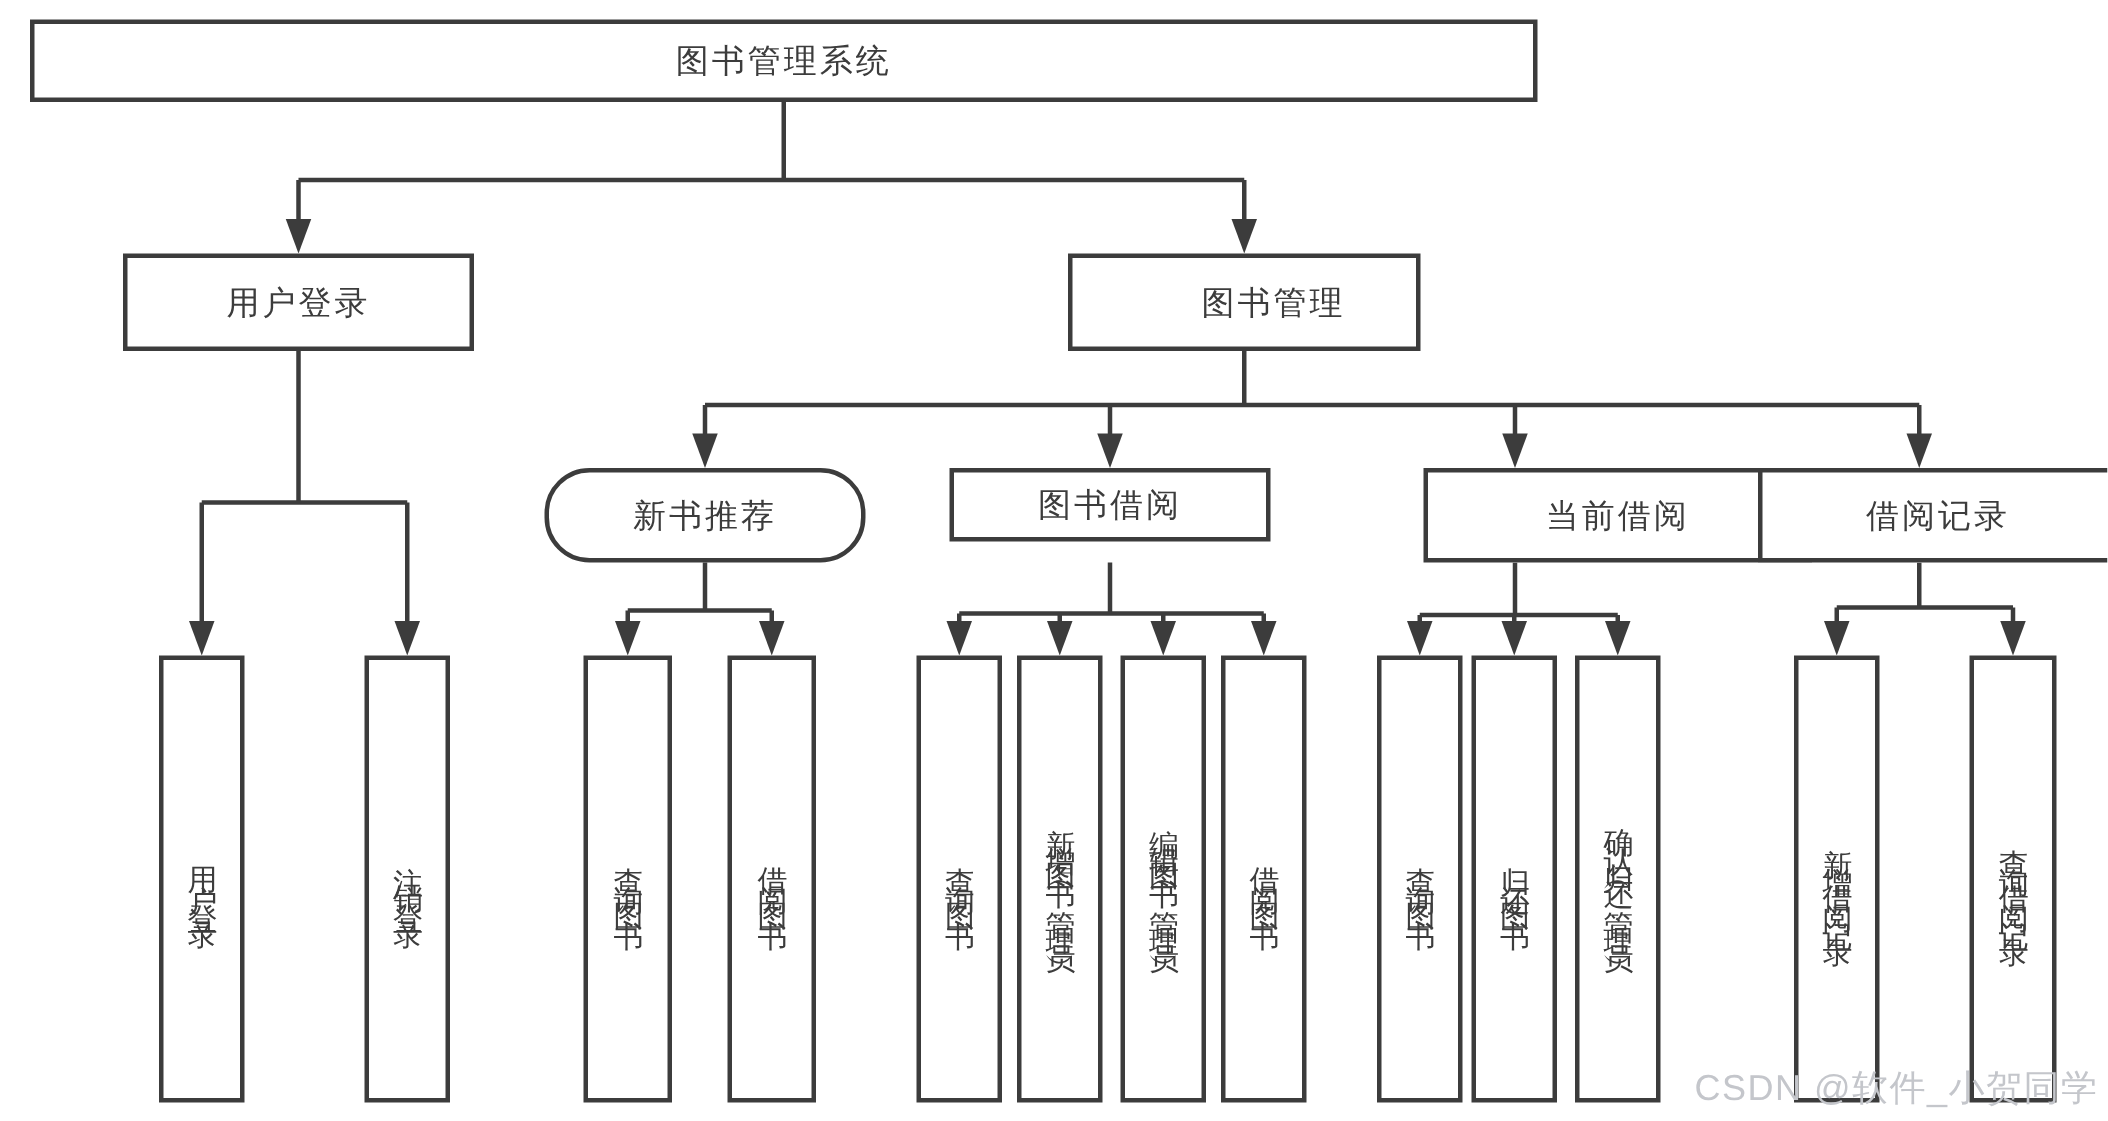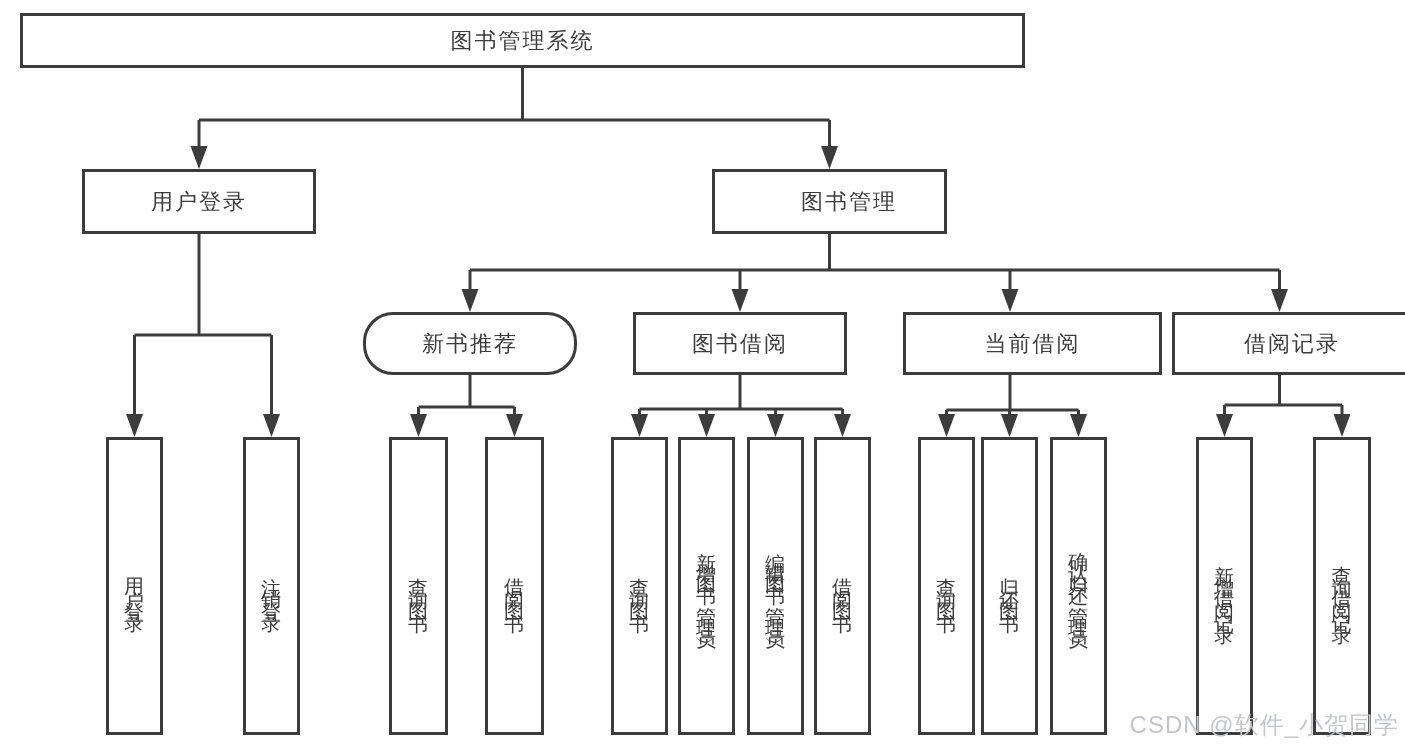--- a/index.html
+++ b/index.html
@@ -31,22 +31,22 @@
     letter-spacing: 12px;
     line-height: 1;
   }
   .v9 { letter-spacing: 11px; }  
 
   
   #n-root        { left: 20px;   top: 13px;  width: 1005px; height: 55px; }
   #n-user-login  { left: 82px;   top: 169px; width: 234px;  height: 65px; }
   #n-book-mgmt   { left: 712px;  top: 169px; width: 235px;  height: 65px; padding-left: 39px; }
   #n-new-rec     { left: 363px;  top: 312px; width: 214px;  height: 63px; border-radius: 30px; }
-  #n-borrow      { left: 633px;  top: 312px; width: 214px;  height: 63px; }
-  #n-current     { left: 903px;  top: 312px; width: 259px;  height: 63px; }
+  #n-borrow      { left: 633px;  top: 312px; width: 214px;  height: 49px; }
+  #n-current     { left: 949px;  top: 312px; width: 259px;  height: 63px; }
   #n-record      { left: 1172px; top: 312px; width: 240px;  height: 63px; }
 
   
   .leaf { top: 437px; height: 298px; width: 57px; }
   #l-login      { left: 106px; }
   #l-logout     { left: 243px; }
   #l-rec-query  { left: 389px; width: 59px; }
   #l-rec-borrow { left: 485px; width: 59px; }
   #l-bb-query   { left: 611px; }
   #l-bb-add     { left: 678px; }

